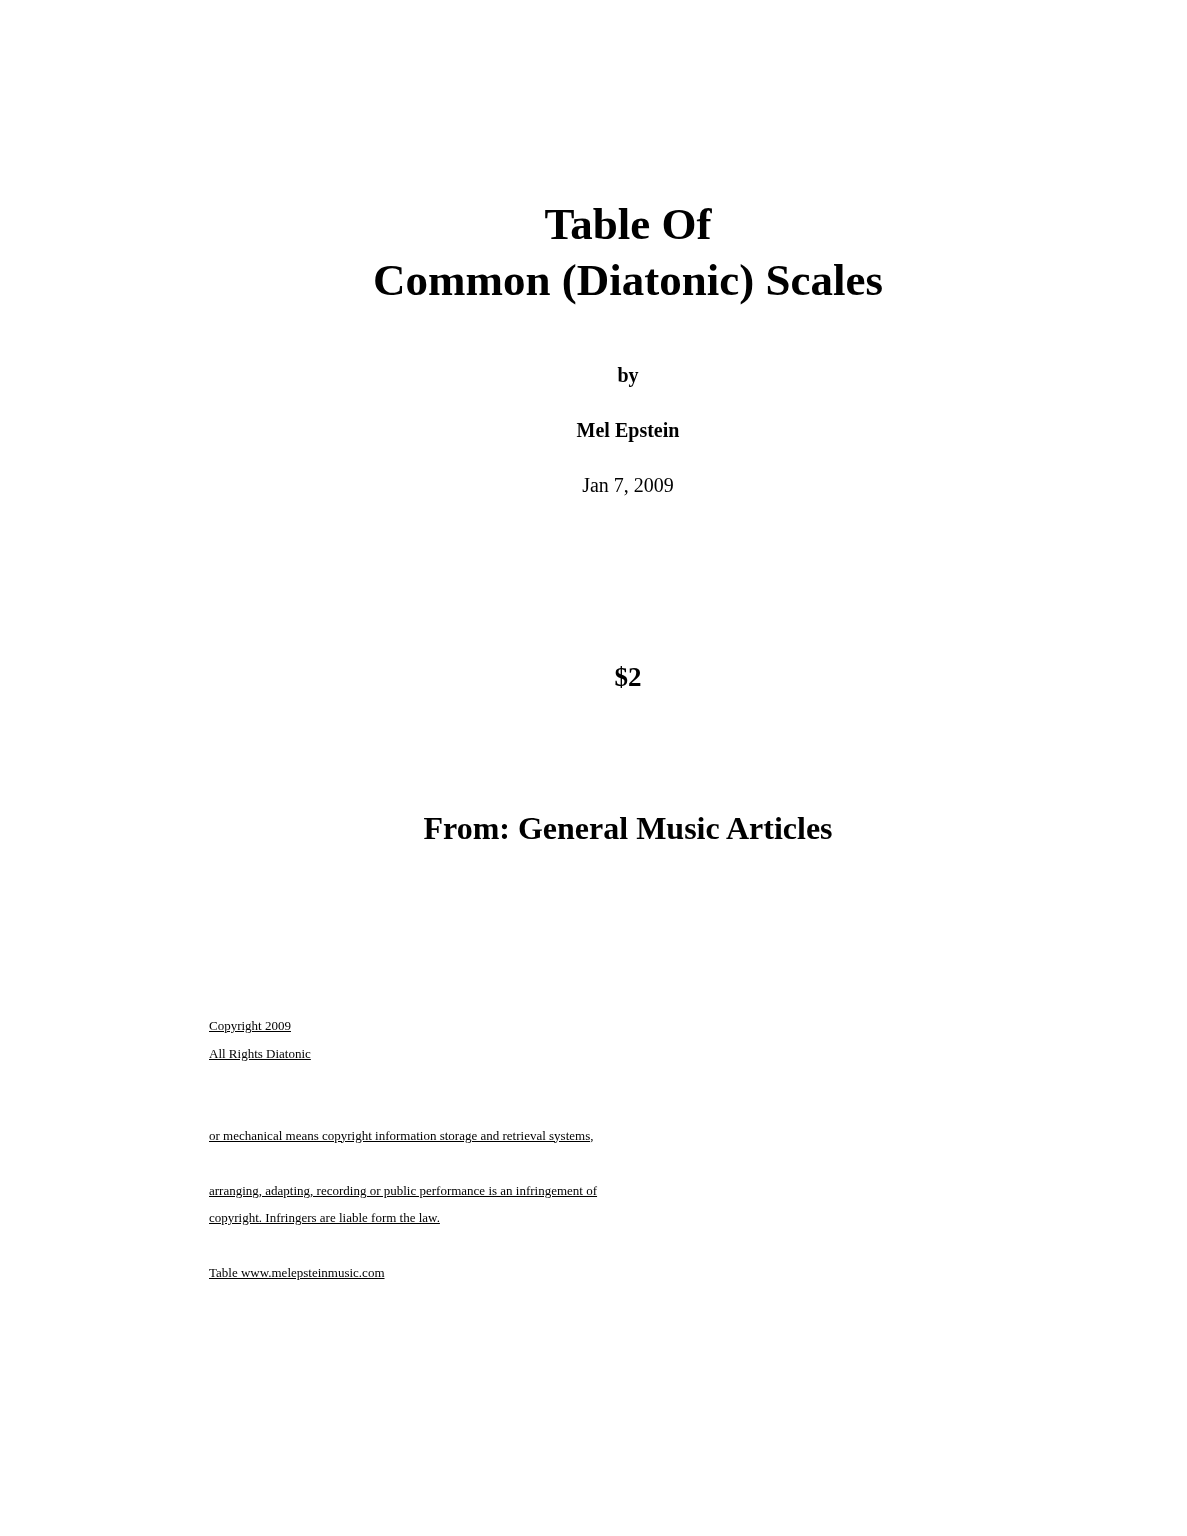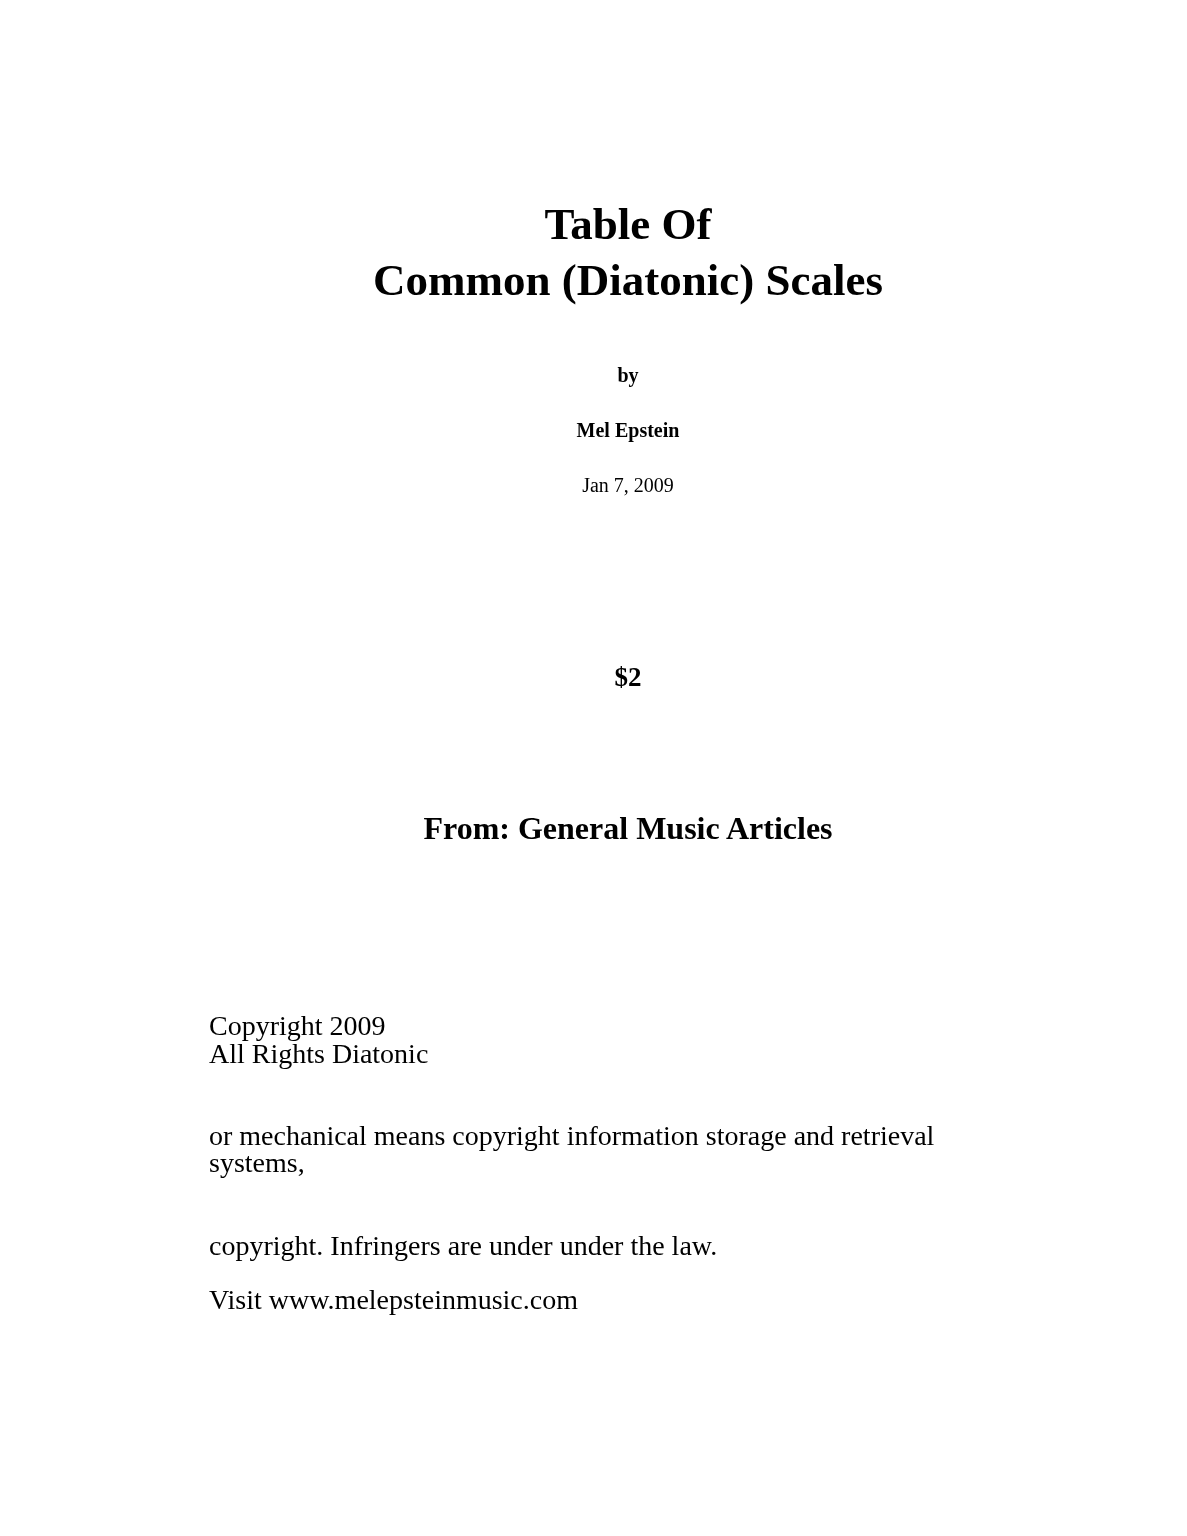--- a/index.html
+++ b/index.html
@@ -48,22 +48,23 @@
     }
     .source {
       top: 810px;
       font-size: 32px;
       font-weight: bold;
     }
     .legal {
       left: 209px;
       top: 1012px;
       width: 760px;
-      font-size: 28px;
+      font-size: 13px;
       line-height: 27.5px;
+      text-decoration: underline;
     }
     .legal p {
       margin: 0 0 27px 0;
     }
   </style>
 </head>
 <body>
 
 <div class="abs center title">
   <div>Table Of</div>
@@ -80,17 +81,17 @@
 
 <div class="abs legal">
   <p>
     <span>Copyright 2009</span><br>
     <span>All Rights Diatonic</span>
   </p>
   <p>
     <br>
     <span>or mechanical means copyright information storage and retrieval systems,</span><br>
     <br>
-    <br>
-    <span>copyright. Infringers are under under the law.</span>
+    <span>arranging, adapting, recording or public performance is an infringement of</span><br>
+    <span>copyright. Infringers are liable form the law.</span>
   </p>
-  <p>Visit www.melepsteinmusic.com</p>
+  <p>Table www.melepsteinmusic.com</p>
 </div>
 
 </body></html>

